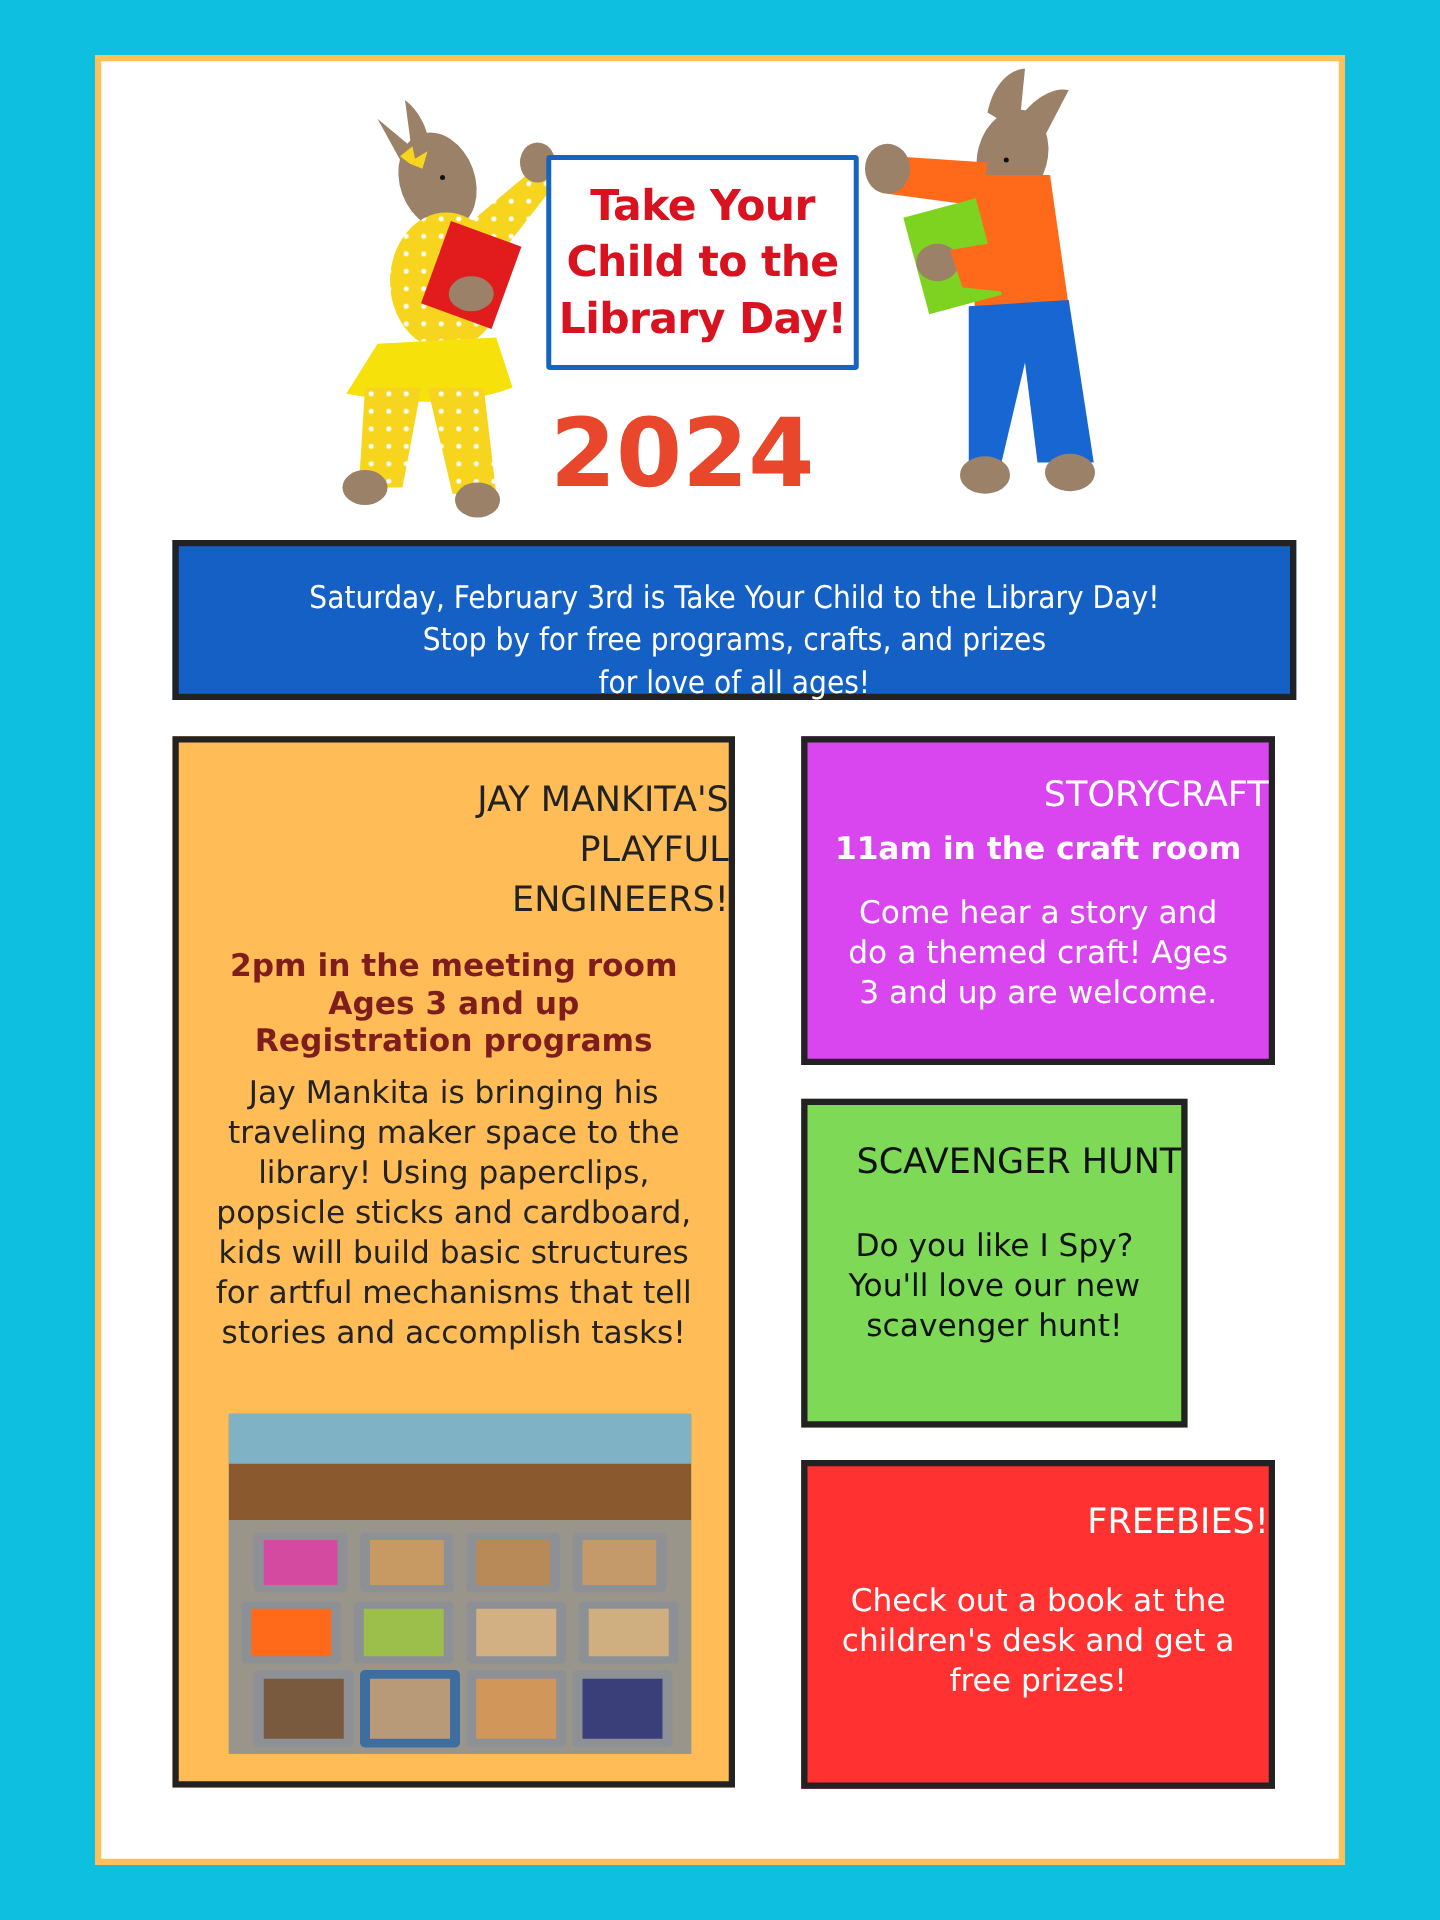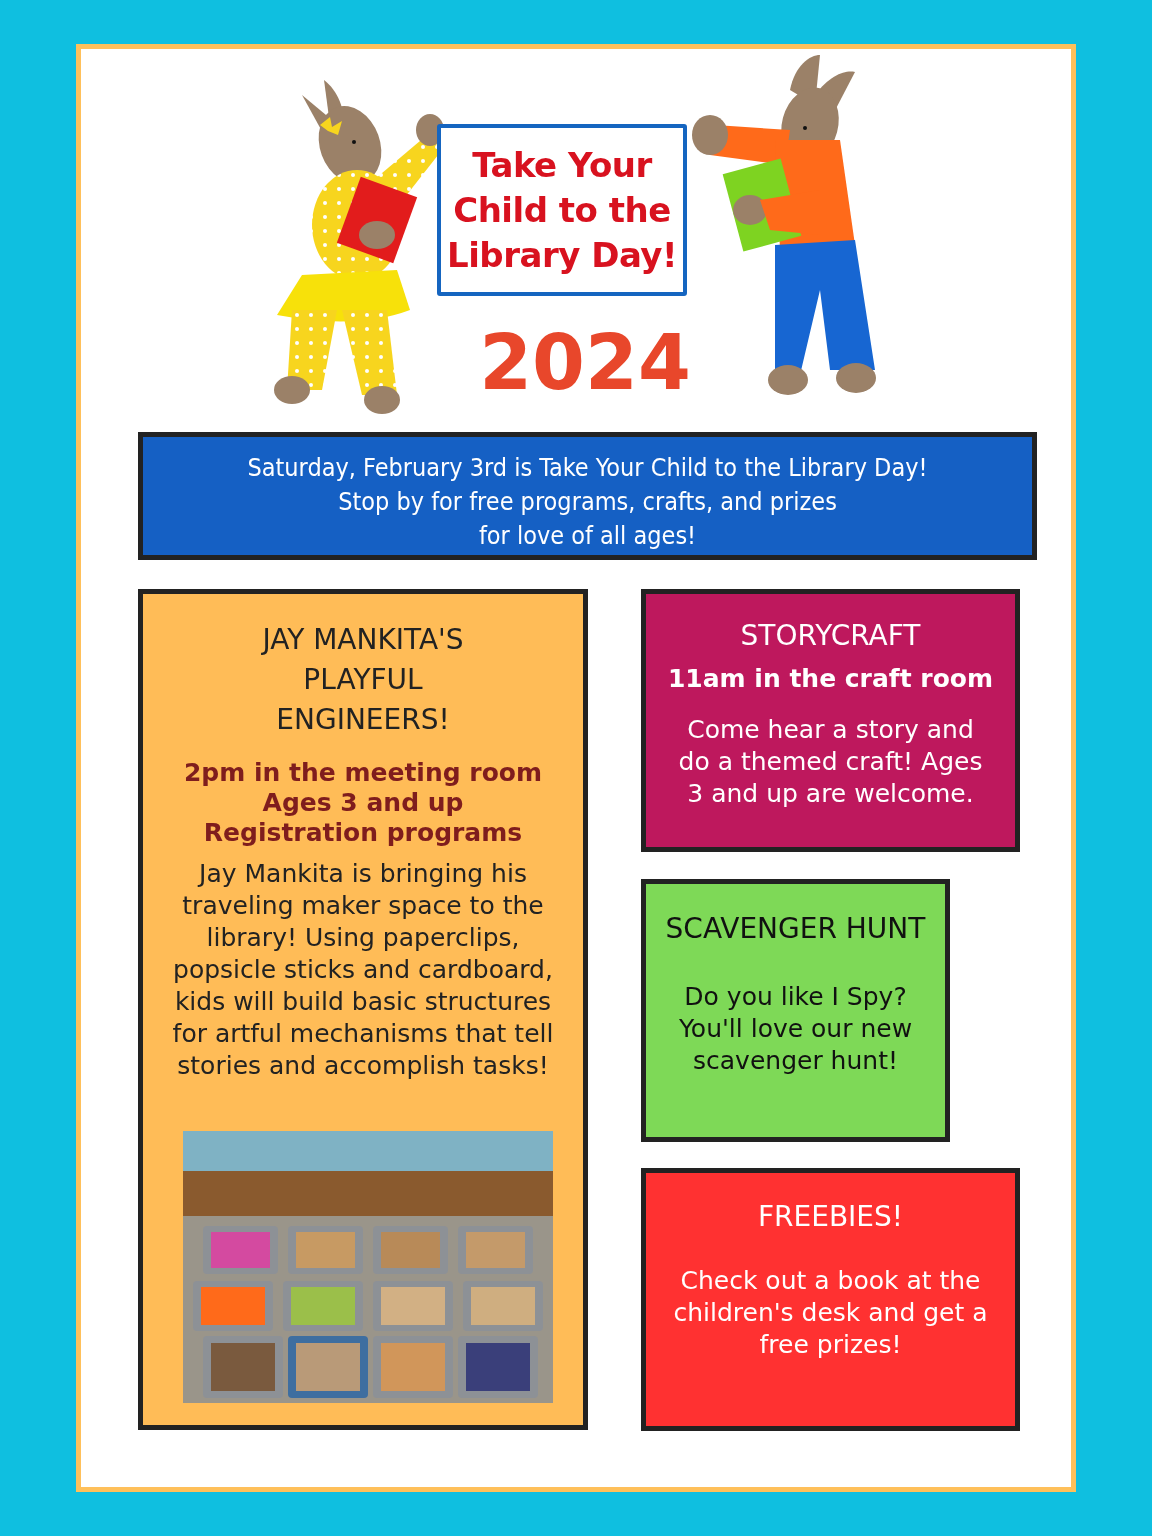--- a/index.html
+++ b/index.html
@@ -1,29 +1,29 @@
 <!DOCTYPE html>
 <html><head>
 <meta charset="utf-8">
 <style>
   html, body { margin:0; padding:0; }
   body { width:1152px; height:1536px; background:#0fbfe0; position:relative; overflow:hidden; font-family:"Liberation Sans", sans-serif; }
   .frame { position:absolute; left:76px; top:44px; width:1000px; height:1448px; background:#ffffff; border:5px solid #ffc05a; box-sizing:border-box; }
   .abs { position:absolute; }
   .sign { position:absolute; left:437px; top:124px; width:250px; height:172px; border:4px solid #1565c0; border-radius:3px; background:#fff; box-sizing:border-box; display:flex; align-items:center; justify-content:center; text-align:center; }
   .sign span { color:#d8121f; font-weight:bold; font-size:34px; line-height:45px; font-family:"DejaVu Sans", sans-serif; letter-spacing:-0.5px; }
-  .year { position:absolute; left:460px; top:318px; width:250px; text-align:center; color:#e8472b; font-size:76px; font-weight:bold; font-family:"DejaVu Sans", sans-serif; line-height:90px; }
-  .banner { position:absolute; left:138px; top:432px; width:899px; height:128px; background:#1560c4; border:5px solid #222; box-sizing:border-box; color:#fff; text-align:center; font-size:25px; line-height:34px; padding-top:14px; font-family:"DejaVu Sans Condensed","DejaVu Sans", sans-serif; }
+  .year { position:absolute; left:440px; top:318px; width:250px; text-align:left; color:#e8472b; font-size:76px; font-weight:bold; font-family:"DejaVu Sans", sans-serif; line-height:90px; }
+  .banner { position:absolute; left:138px; top:432px; width:899px; height:128px; background:#1560c4; border:5px solid #222; box-sizing:border-box; color:#fff; text-align:center; font-size:25px; line-height:34px; padding-top:24px; font-family:"DejaVu Sans Condensed","DejaVu Sans", sans-serif; }
   .banner div { font-stretch:condensed; }
   .box { position:absolute; border:5px solid #222; box-sizing:border-box; text-align:center; font-family:"DejaVu Sans", sans-serif; }
   .b-main { left:138px; top:589px; width:450px; height:841px; background:#ffbc57; color:#222; }
-  .b-story { left:641px; top:589px; width:379px; height:263px; background:#be185d; color:#fff; }
+  .b-story { left:641px; top:589px; width:379px; height:263px; background:#d946ef; color:#fff; }
   .b-scav { left:641px; top:879px; width:309px; height:263px; background:#7ed957; color:#111; }
   .b-free { left:641px; top:1168px; width:379px; height:263px; background:#ff3131; color:#fff; }
-  .h { font-size:28px; line-height:40px; font-weight:normal; }
+  .h { font-size:28px; line-height:40px; font-weight:normal;text-align:right; }
   .sub { font-size:25px; line-height:30px; font-weight:bold; }
   .body { font-size:25px; line-height:32px; font-weight:normal; }
   .photo { position:absolute; left:40px; top:537px; width:370px; height:272px; background:#6e8fa0; overflow:hidden; }
 </style>
 </head>
 <body>
 
 <div class="frame"></div>
 
 <svg class="abs" style="left:262px;top:70px" width="200" height="350">

